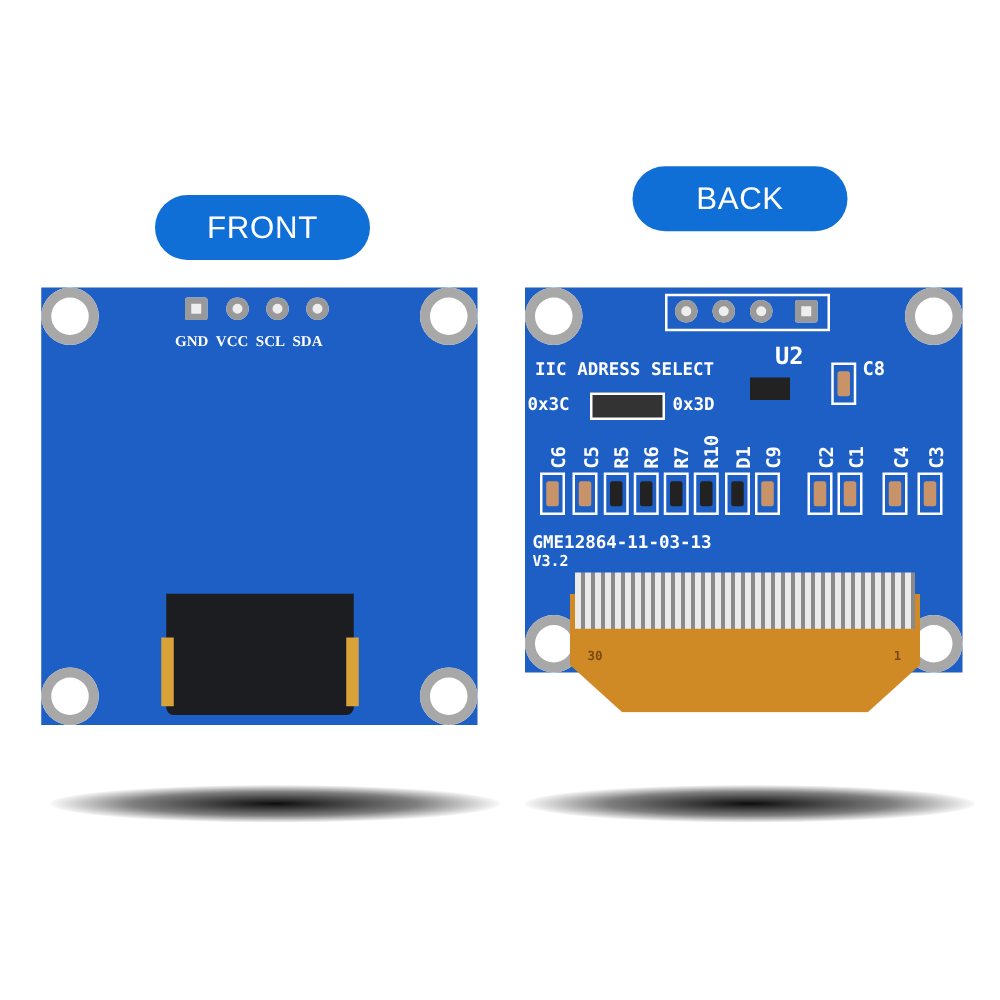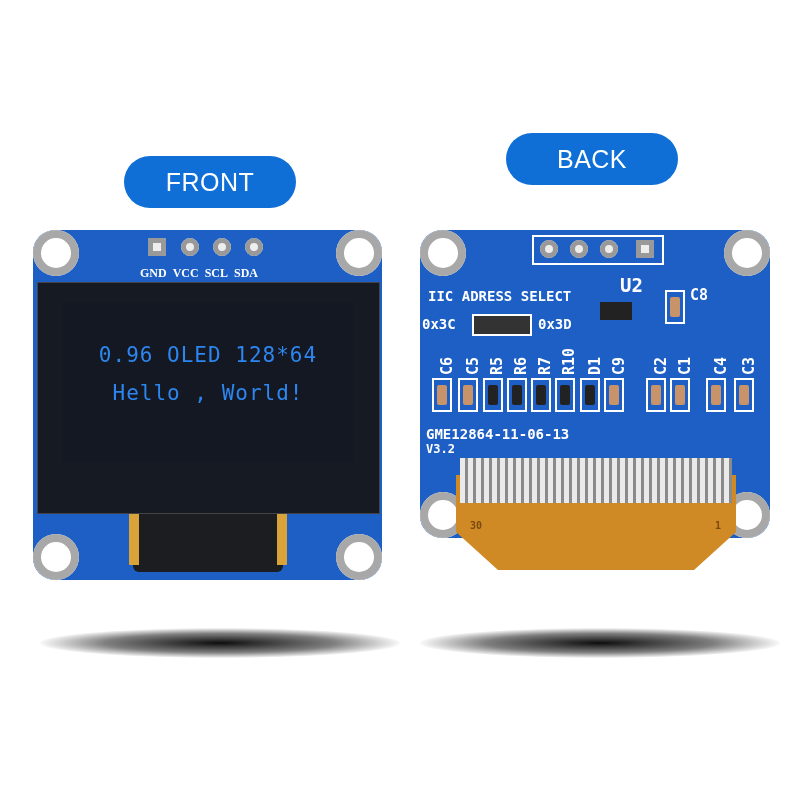--- a/index.html
+++ b/index.html
@@ -1,20 +1,20 @@
 <!DOCTYPE html>
 <html><head>
 <meta charset="utf-8">
 <style>
   html,body{margin:0;padding:0;background:#fff;}
   body{width:800px;height:800px;position:relative;overflow:hidden;font-family:"Liberation Sans",sans-serif;}
   .pill{position:absolute;top:133px;height:52px;border-radius:26px;background:#0f6fd6;color:#fff;font-size:25px;display:flex;align-items:center;justify-content:center;letter-spacing:0.5px;}
   .pill.front{left:124px;width:172px;margin-top:23px;}
   .pill.back{left:506px;width:172px;}
-  .board{position:absolute;background:#1d5fc4;border-radius:22px;}
+  .board{position:absolute;background:#1d5fc4;}
   .front-board{left:33px;top:230px;width:349px;height:350px;}
   .back-board{left:420px;top:230px;width:350px;height:308px;}
   .hole{position:absolute;width:46px;height:46px;border-radius:50%;background:#fff;box-shadow:0 0 0 8px #a8a8a8 inset;}
   .hole::after{content:"";position:absolute;left:9px;top:9px;width:28px;height:28px;border-radius:50%;background:#fff;}
   .pin{position:absolute;width:18px;height:18px;border-radius:50%;background:#eee;box-shadow:0 0 0 5px #999 inset;}
   .pin.sq{border-radius:2px;}
   .pinlabels{position:absolute;left:107px;top:36px;display:flex;gap:6px;color:#fff;font-family:"Liberation Serif",serif;font-weight:bold;font-size:12px;}
   .oled-frame{position:absolute;left:4px;top:52px;width:341px;height:230px;background:#161a23;border:1px solid #444;}
   .oled-screen{position:absolute;left:25px;top:20px;width:290px;height:160px;background:#141822;}
   .oled-line{position:absolute;left:0;width:100%;text-align:center;color:#2d86f0;font-family:"DejaVu Sans Mono",monospace;font-size:21px;letter-spacing:1px;}
@@ -46,26 +46,20 @@
   <div class="pin" style="left:212px;top:8px;"></div>
   <div class="pinlabels">
     <span>GND</span>
     <span>VCC</span>
     <span>SCL</span>
     <span>SDA</span>
   </div>
   <div class="ribbon-front"></div>
   <div class="flex-tab" style="left:96px;"></div>
   <div class="flex-tab" style="left:244px;"></div>
-  <div class="oled-frame">
-    <div class="oled-screen">
-      <div class="oled-line" style="top:40px;">0.96 OLED 128*64</div>
-      <div class="oled-line" style="top:78px;">Hello , World!</div>
-    </div>
-  </div>
 </div>
 
 <div class="board back-board">
   <div class="hole" style="left:0;top:0;"></div>
   <div class="hole" style="right:0;top:0;"></div>
   <div class="hole" style="left:0;bottom:0;"></div>
   <div class="hole" style="right:0;bottom:0;"></div>
   <div style="position:absolute;left:112px;top:5px;width:128px;height:26px;border:2px solid #fff;"></div>
   <div class="pin" style="left:120px;top:10px;"></div>
   <div class="pin" style="left:150px;top:10px;"></div>
@@ -100,21 +94,21 @@
   <div class="comp res" style="left:87px;top:148px;"></div>
   <div class="comp res" style="left:111px;top:148px;"></div>
   <div class="comp res" style="left:135px;top:148px;"></div>
   <div class="comp res" style="left:160px;top:148px;"></div>
   <div class="comp" style="left:184px;top:148px;"></div>
   <div class="comp" style="left:226px;top:148px;"></div>
   <div class="comp" style="left:250px;top:148px;"></div>
   <div class="comp" style="left:286px;top:148px;"></div>
   <div class="comp" style="left:314px;top:148px;"></div>
 
-  <div class="silk" style="left:6px;top:196px;font-size:14px;">GME12864-11-06-13</div>
+  <div class="silk" style="left:6px;top:196px;font-size:14px;">GME12864-11-03-13</div>
   <div class="silk" style="left:6px;top:212px;font-size:12px;">V3.2</div>
 
   <div class="fpc"></div>
   <div class="fingers"></div>
   <div class="silk" style="left:50px;top:290px;font-size:10px;color:#7a4a10;">30</div>
   <div class="silk" style="left:295px;top:290px;font-size:10px;color:#7a4a10;">1</div>
 </div>
 
 <div class="shadow" style="left:40px;width:360px;"></div>
 <div class="shadow" style="left:420px;width:360px;"></div>

